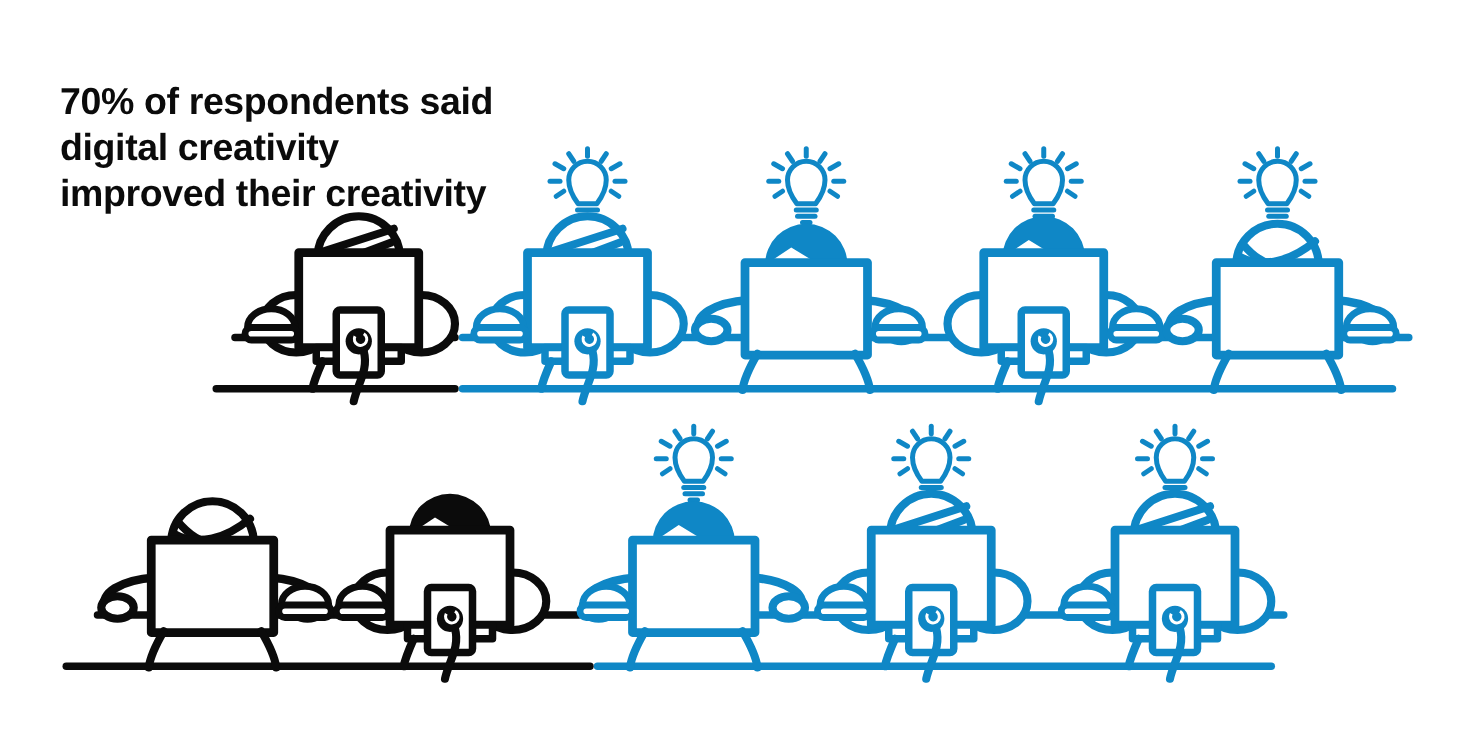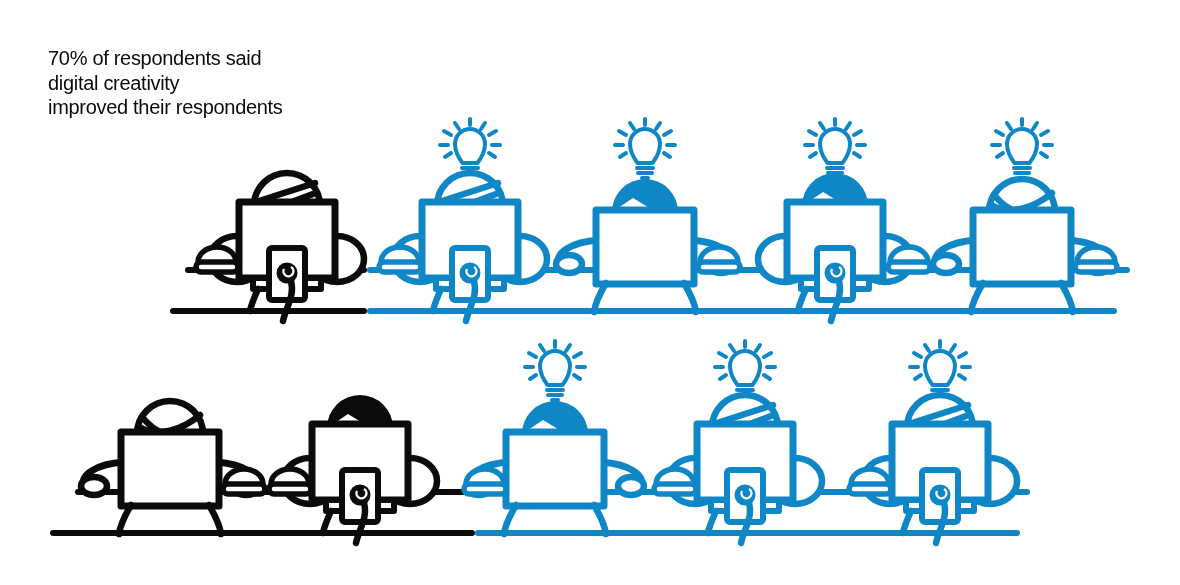--- a/index.html
+++ b/index.html
@@ -2,22 +2,22 @@
 <html style="--ink: #0b0b0b; --hl: #0f87c6; --bg: #ffffff;"><head>
 <meta charset="utf-8">
 <style>
   html,body{margin:0;padding:0;background:#fff;}
   .canvas{
     position:relative;width:1180px;height:585px;overflow:hidden;
     background:var(--bg,#fff);
     font-family:"Liberation Sans", sans-serif;
   }
   .headline{
-    position:absolute;left:48px;top:46px;width:360px;
-    font-size:20px;font-weight:400;line-height:1.23;letter-spacing:-0.3px;
+    position:absolute;left:48px;top:64px;width:360px;
+    font-size:30px;font-weight:700;line-height:1.23;letter-spacing:-0.3px;
     color:var(--ink,#0b0b0b);
   }
   .headline span{display:block;}
   .line{position:absolute;height:6px;border-radius:3px;}
   .line.ink{background:var(--ink,#0b0b0b);}
   .line.hl{background:var(--hl,#0f87c6);}
   .person,.bulb{position:absolute;}
   .f{fill:#fff;stroke:currentColor;stroke-width:6.5px;stroke-linejoin:round;}
   .s{fill:none;stroke:currentColor;stroke-width:6.5px;stroke-linecap:round;}
   .bs{fill:#fff;stroke:currentColor;stroke-width:4px;stroke-linecap:round;stroke-linejoin:round;}
@@ -85,21 +85,21 @@
         <path class="br" d="M62,27 L54,27"></path>
         <path class="br" d="M7,39 L13,35"></path>
         <path class="br" d="M57,39 L51,35"></path>
       </g>
     </defs>
   </svg>
 
   <div class="headline">
     <span>70% of respondents said</span>
     <span>digital creativity</span>
-    <span>improved their respondents</span>
+    <span>improved their creativity</span>
   </div>
 
   <div class="line ink" style="left:185px;top:267px;width:182px"></div>
   <div class="line hl" style="left:367px;top:267px;width:763px"></div>
   <div class="line ink" style="left:170px;top:308px;width:197px"></div>
   <div class="line hl" style="left:367px;top:308px;width:750px"></div>
   <div class="line ink" style="left:75px;top:489px;width:391px"></div>
   <div class="line hl" style="left:466px;top:489px;width:564px"></div>
   <div class="line ink" style="left:50px;top:530px;width:425px"></div>
   <div class="line hl" style="left:475px;top:530px;width:545px"></div>

